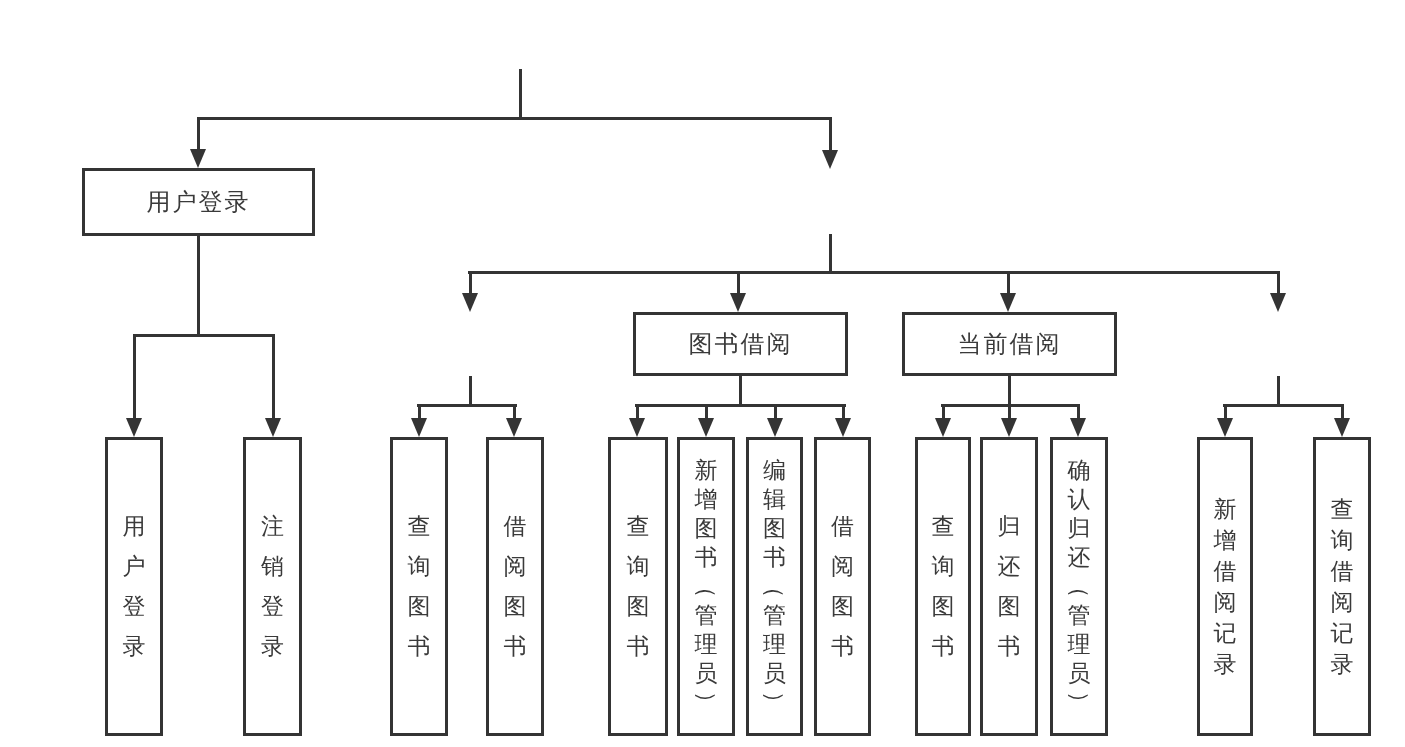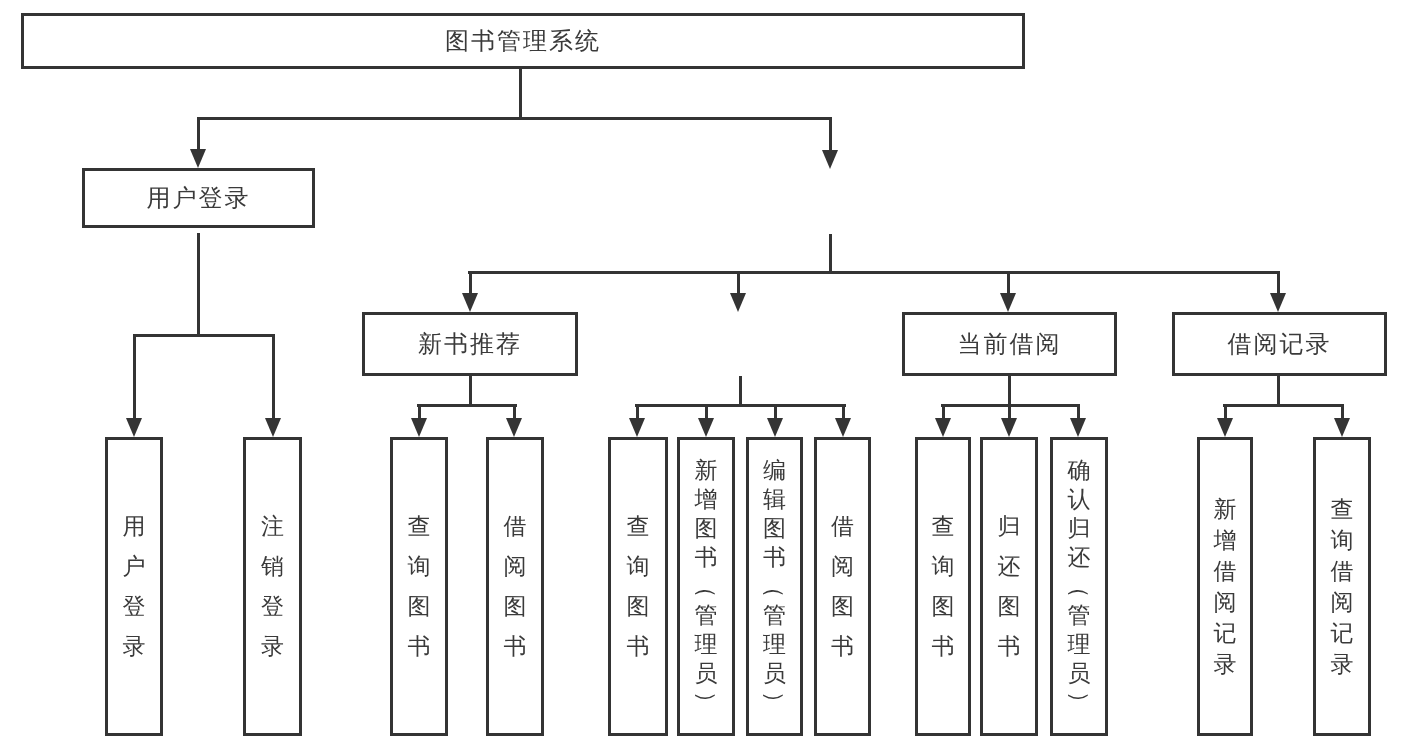--- a/index.html
+++ b/index.html
@@ -31,32 +31,29 @@
   .watermark {
     position:absolute; left:1188px; top:714px;
     font-size:19px; color:#9c9c9c; letter-spacing:1px; white-space:nowrap;
   }
 </style>
 </head>
 <body>
 
 <div id="canvas">
 
-  <div class="box" style="left:21px; top:13px; width:1004px; height:56px;">
-    <span class="hlabel">图书管理系统</span>
-  </div>
 
   <div class="vline" style="left:519px; top:69px;  height:50px;"></div>
   <div class="hline" style="left:197px; top:117px; width:634px;"></div>
   <div class="vline" style="left:197px; top:117px; height:33px;"></div>
   <div class="vline" style="left:829px; top:117px; height:34px;"></div>
   <div class="arrowhead" style="left:190px; top:149px;"></div>
   <div class="arrowhead" style="left:822px; top:150px;"></div>
 
-  <div class="box" style="left:82px; top:168px; width:233px; height:60px;">
+  <div class="box" style="left:82px; top:168px; width:233px; height:68px;">
     <span class="hlabel">用户登录</span>
   </div>
 
   <div class="vline" style="left:197px; top:233px; height:104px;"></div>
   <div class="hline" style="left:133px; top:334px; width:142px;"></div>
   <div class="vline" style="left:133px; top:334px; height:85px;"></div>
   <div class="vline" style="left:272px; top:334px; height:85px;"></div>
   <div class="arrowhead" style="left:126px;  top:418px;"></div>
   <div class="arrowhead" style="left:265px;  top:418px;"></div>
 
@@ -64,28 +61,25 @@
   <div class="hline" style="left:468px;  top:271px; width:812px;"></div>
   <div class="vline" style="left:469px;  top:271px; height:24px;"></div>
   <div class="vline" style="left:737px;  top:271px; height:24px;"></div>
   <div class="vline" style="left:1007px; top:271px; height:24px;"></div>
   <div class="vline" style="left:1277px; top:271px; height:24px;"></div>
   <div class="arrowhead" style="left:462px;  top:293px;"></div>
   <div class="arrowhead" style="left:730px;  top:293px;"></div>
   <div class="arrowhead" style="left:1000px; top:293px;"></div>
   <div class="arrowhead" style="left:1270px; top:293px;"></div>
 
-  <div class="box" style="left:362px; top:312px; width:216px; height:64px;">
-    <span class="hlabel">新书推荐</span>
+  <div class="box" style="left:633px; top:312px; width:215px; height:64px;">
+    <span class="hlabel">图书借阅</span>
   </div>
   <div class="box" style="left:902px; top:312px; width:215px; height:64px;">
     <span class="hlabel">当前借阅</span>
-  </div>
-  <div class="box" style="left:1172px; top:312px; width:215px; height:64px;">
-    <span class="hlabel">借阅记录</span>
   </div>
 
   <div class="vline" style="left:469px;  top:376px; height:30px;"></div>
   <div class="vline" style="left:739px;  top:376px; height:30px;"></div>
   <div class="vline" style="left:1008px; top:376px; height:30px;"></div>
   <div class="vline" style="left:1277px; top:376px; height:30px;"></div>
   <div class="hline" style="left:417px;  top:404px; width:100px;"></div>
   <div class="hline" style="left:635px;  top:404px; width:211px;"></div>
   <div class="hline" style="left:941px;  top:404px; width:139px;"></div>
   <div class="hline" style="left:1223px; top:404px; width:121px;"></div>

